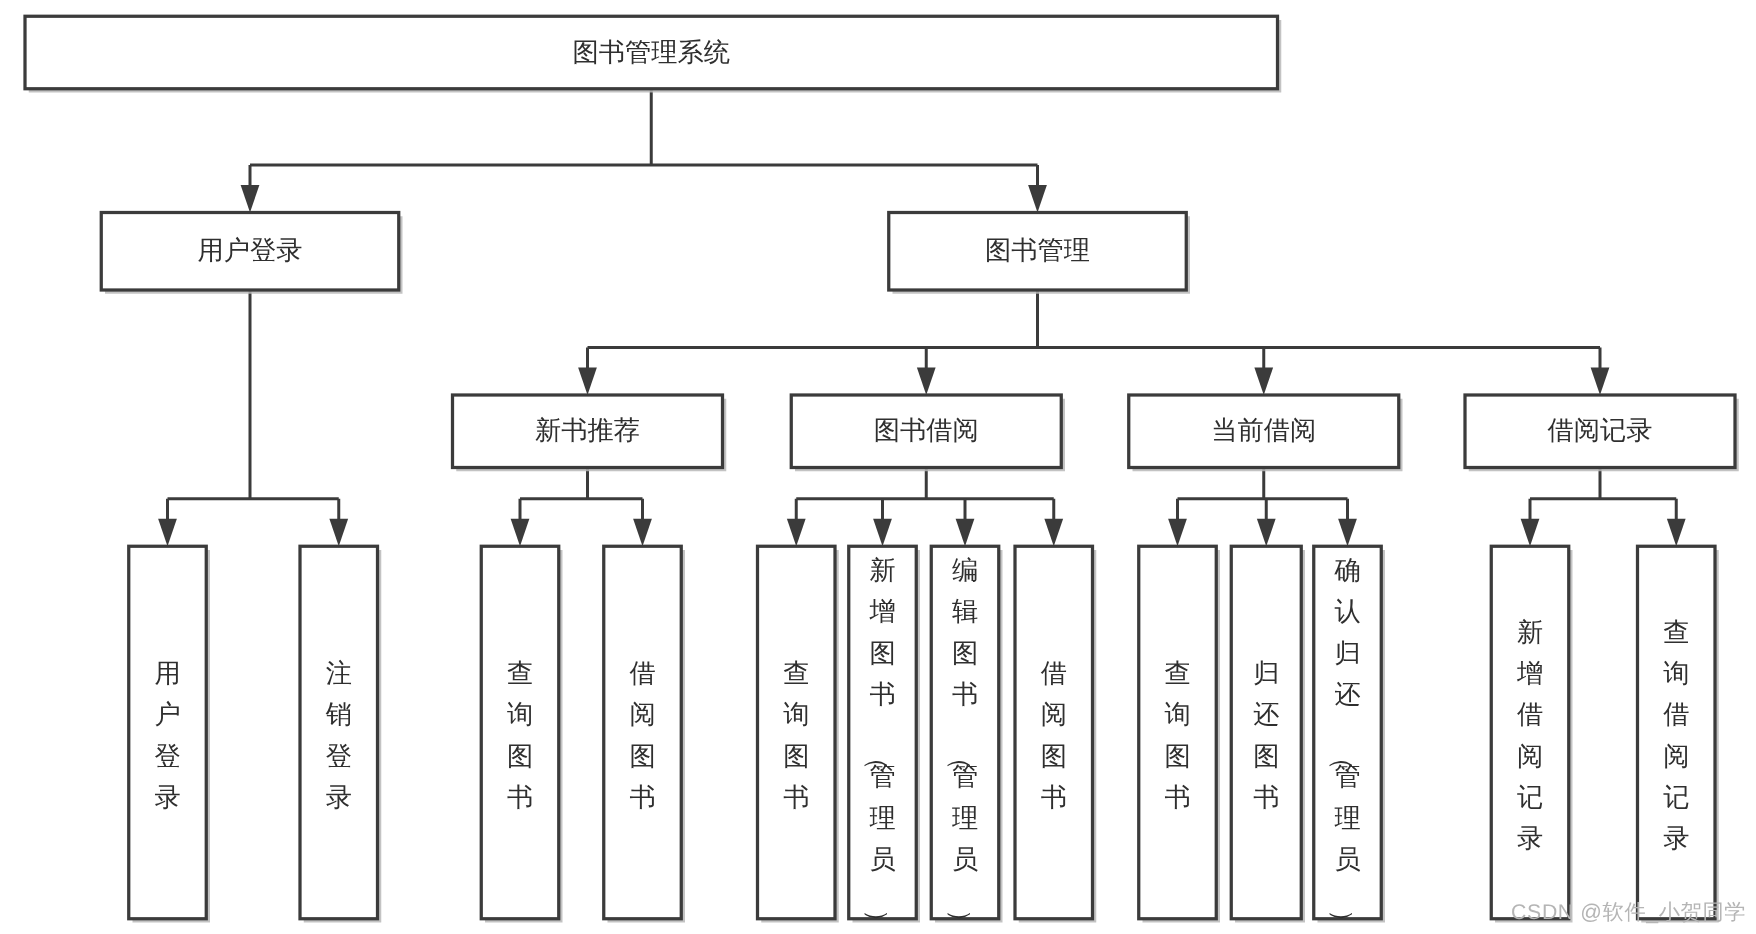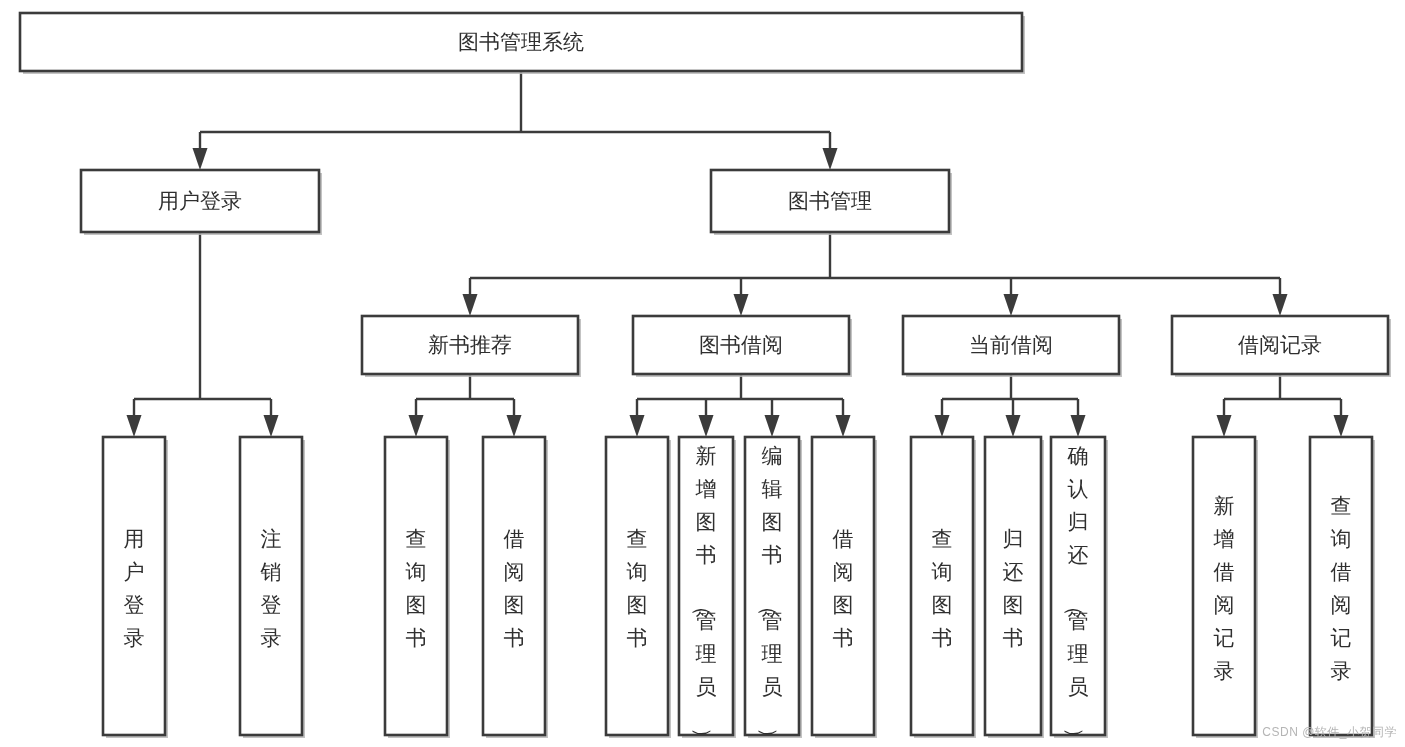--- a/index.html
+++ b/index.html
@@ -57,21 +57,21 @@
     fill: #2f2f2f;
     font-family: "Liberation Sans", "DejaVu Sans", sans-serif;
     font-size: 21px;
     text-anchor: middle;
   }
   .watermark {
     position: absolute;
     right: 8px;
     bottom: 6px;
     font-family: "Liberation Sans", "DejaVu Sans", sans-serif;
-    font-size: 12px;
+    font-size: 17px;
     color: #b5b5b5;
     letter-spacing: 0.5px;
     white-space: nowrap;
     user-select: none;
   }
 </style>
 </head>
 <body>
 
 <div id="diagram-root">

